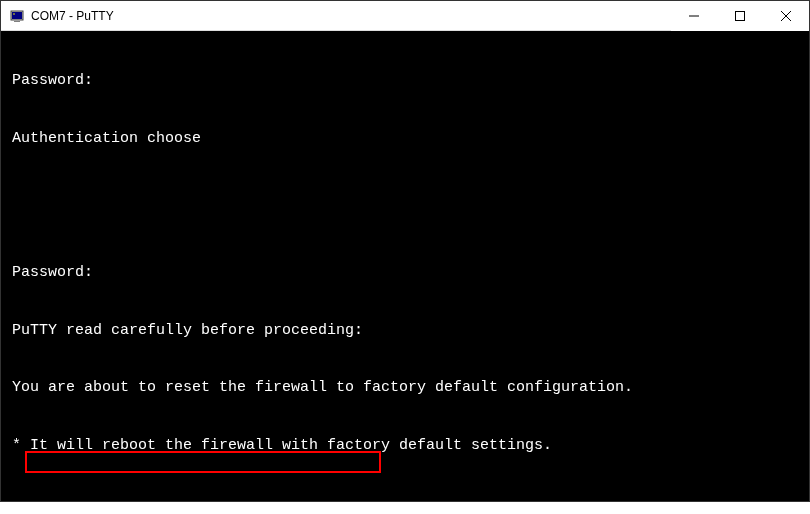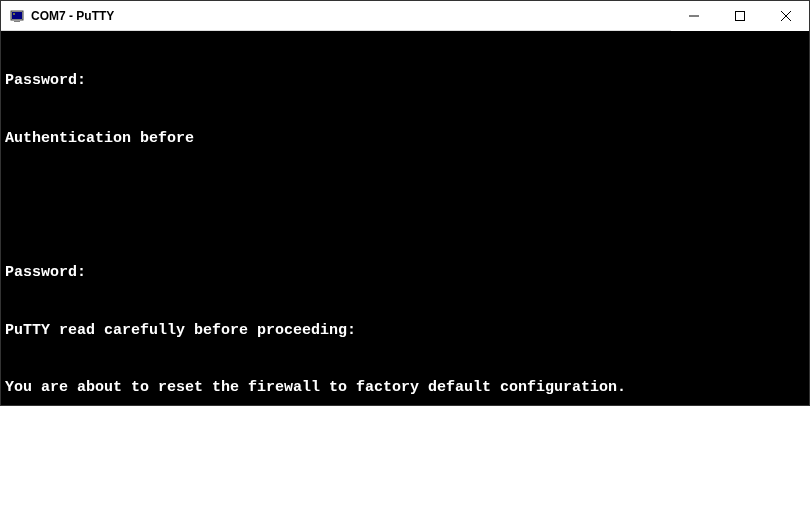--- a/index.html
+++ b/index.html
@@ -9,25 +9,24 @@
     }
     body {
       font-family: "Segoe UI", Tahoma, sans-serif;
       background: #fff;
       width: 810px;
       height: 514px;
       overflow: hidden;
     }
     .window {
       width: 810px;
-      height: 406px;
+      height: 502px;
       border: 1px solid #333;
       background: #0f172a;
       position: relative;
-      font-weight: bold;
     }
     .titlebar {
       height: 30px;
       background: #fff;
       border-bottom: 1px solid #ddd;
       display: flex;
       align-items: center;
       padding-left: 8px;
     }
     .titlebar-icon {
@@ -56,21 +55,21 @@
       font-size: 10px;
       color: #000;
       background: #fff;
     }
     .terminal {
       background: #000;
       color: #fff;
       font-family: "Courier New", monospace;
       font-size: 15px;
       line-height: 1.28;
-      padding: 2px 4px;
+      padding: 2px 11px;
       height: calc(100% - 30px);
       overflow: hidden;
       white-space: pre-wrap;
       word-wrap: break-word;
       position: relative;
     }
     .highlight-box {
       border: 2px solid #ff0000;
       position: absolute;
       pointer-events: none;
@@ -105,26 +104,27 @@
         <svg width="10" height="10" viewBox="0 0 10 10">
             <line x1="0" y1="0" x2="10" y2="10" stroke="#000" stroke-width="1"></line>
             <line x1="10" y1="0" x2="0" y2="10" stroke="#000" stroke-width="1"></line>
           </svg>
       </div>
     </div>
   </div>
 
   <div class="terminal">
     <div>Password:</div>
-    <div>Authentication before</div>
+    <div>Authentication choose</div>
     <div></div>
     <div></div>
     <div>Password:</div>
     <div>PuTTY read carefully before proceeding:</div>
     <div>You are about to reset the firewall to factory default configuration.</div>
+    <div>* It will reboot the firewall with factory default settings.</div>
     
     
     
     <div></div>
     
     
     
     
     
     

